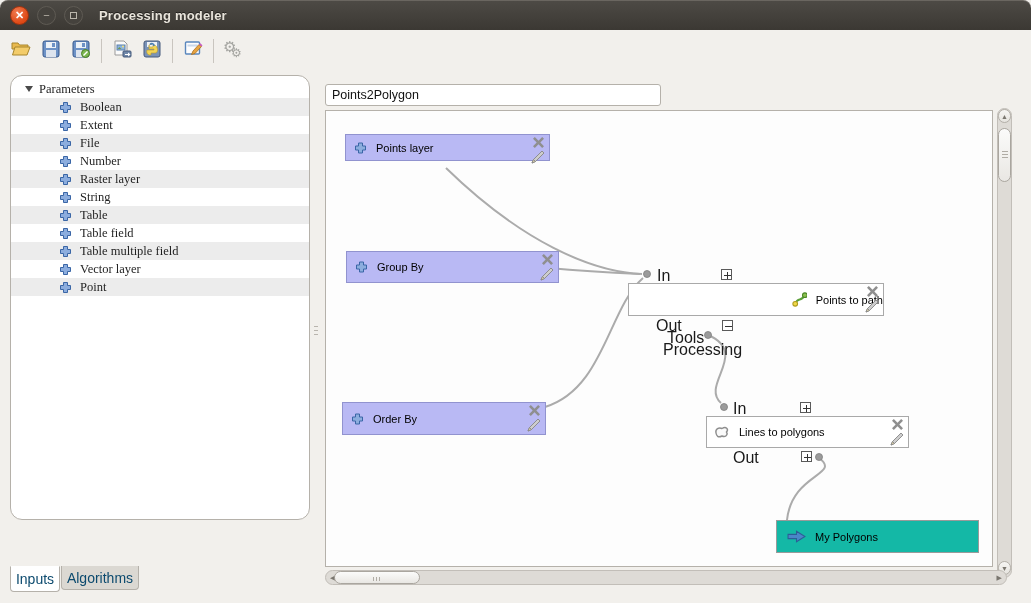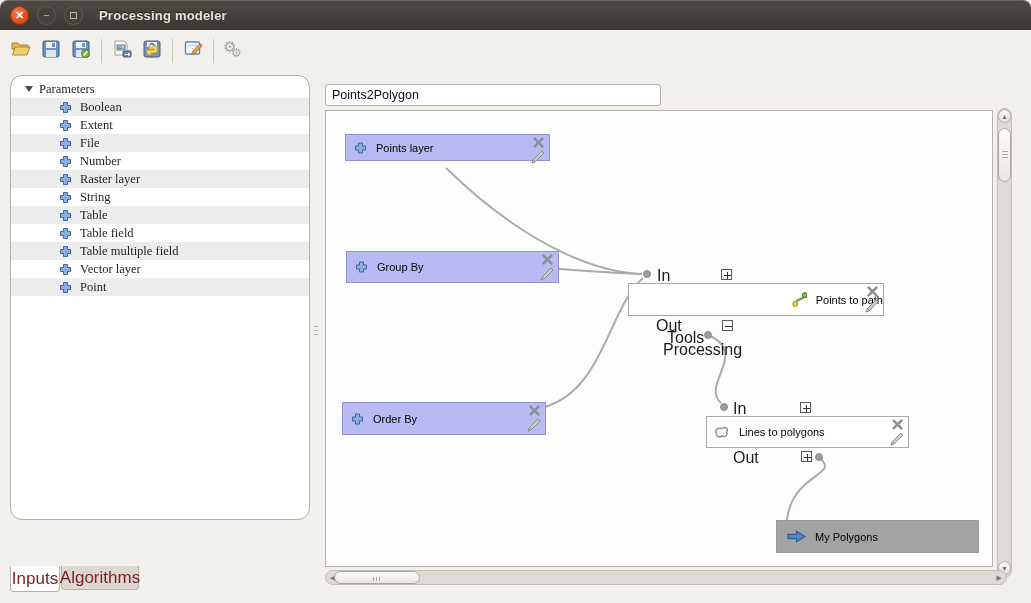--- a/index.html
+++ b/index.html
@@ -34,21 +34,21 @@
   .sidebar { position:absolute; left:10px; top:75px; width:300px; height:445px;
     background:#ffffff; border:1px solid #b5b1aa; border-radius:12px; overflow:hidden;font-family:Liberation Serif, serif; }
   .trow { height:18px; display:flex; align-items:center; font-size:12.5px; color:#1f1f1f; }
   .trow.alt { background:#ececec; }
   .tri { width:0; height:0; border-left:4px solid transparent; border-right:4px solid transparent;
     border-top:6px solid #4a4a4a; margin-left:14px; margin-right:6px; }
   .trow .lbl-root { margin-left:0; }
   .plus { margin-left:48px; margin-right:8px; width:13px; height:13px; flex:0 0 13px; }
 
   
-  .tab { position:absolute; top:566px; font-size:17px; color:#7f1d1d;
+  .tab { position:absolute; top:566px; font-size:14px; color:#0c4a6e;
     display:flex; align-items:center; justify-content:center; }
   .tab.active { left:10px; width:50px; height:26px; background:#ffffff;
     border:1px solid #b5b1aa; border-top:1px solid #ffffff; border-radius:0 0 4px 4px; z-index:2; }
   .tab.inactive { left:61px; width:78px; height:24px; background:#dbd8d2;
     border:1px solid #b5b1aa; border-top:none; border-radius:0 0 4px 4px; z-index:1; }
 
   
   .field { position:absolute; top:84px; height:22px; background:#ffffff;
     border:1px solid #b5b1aa; border-radius:3px; font-size:12.5px; color:#111;
     padding:0 6px; font-family:"Liberation Sans", sans-serif; }
@@ -62,21 +62,21 @@
 
   .node { position:absolute; display:flex; align-items:center; font-size:11px; color:#000; }
   .node .nlabel { margin-left:9px; }
   .node-actions { position:absolute; right:5px; top:2px; width:13px; height:28px; }
   .node-actions .del { position:absolute; right:0; top:0; }
   .node-actions .edit { position:absolute; right:-1px; top:13px; }
   .param { background:#b9b9f4; border:1px solid #9193cf; }
   .param .plus { margin-left:8px; margin-right:0; }
   .algo { background:#ffffff; border:1px solid #a9a9a9; }
   .algo .aicon { margin-left:7px; }
-  .outputn { background:#a3a3a3; border:1px solid #9a9a9a; }
+  .outputn { background:#14b8a6; border:1px solid #9a9a9a; }
   .outputn .oicon { margin-left:10px; }
 
   .anchor-text { position:absolute; font-size:16px; color:#1a1a1a; }
   .expander { position:absolute; width:11px; height:11px; background:#fff;
     border:1px solid #5a5a5a; }
   .expander .h { position:absolute; left:2px; top:4.5px; width:7px; height:1.5px; background:#333; }
   .expander .v { position:absolute; left:4.5px; top:2px; width:1.5px; height:7px; background:#333; }
 
   
   .vsb-track { position:absolute; left:997px; top:108px; width:15px; height:470px;

